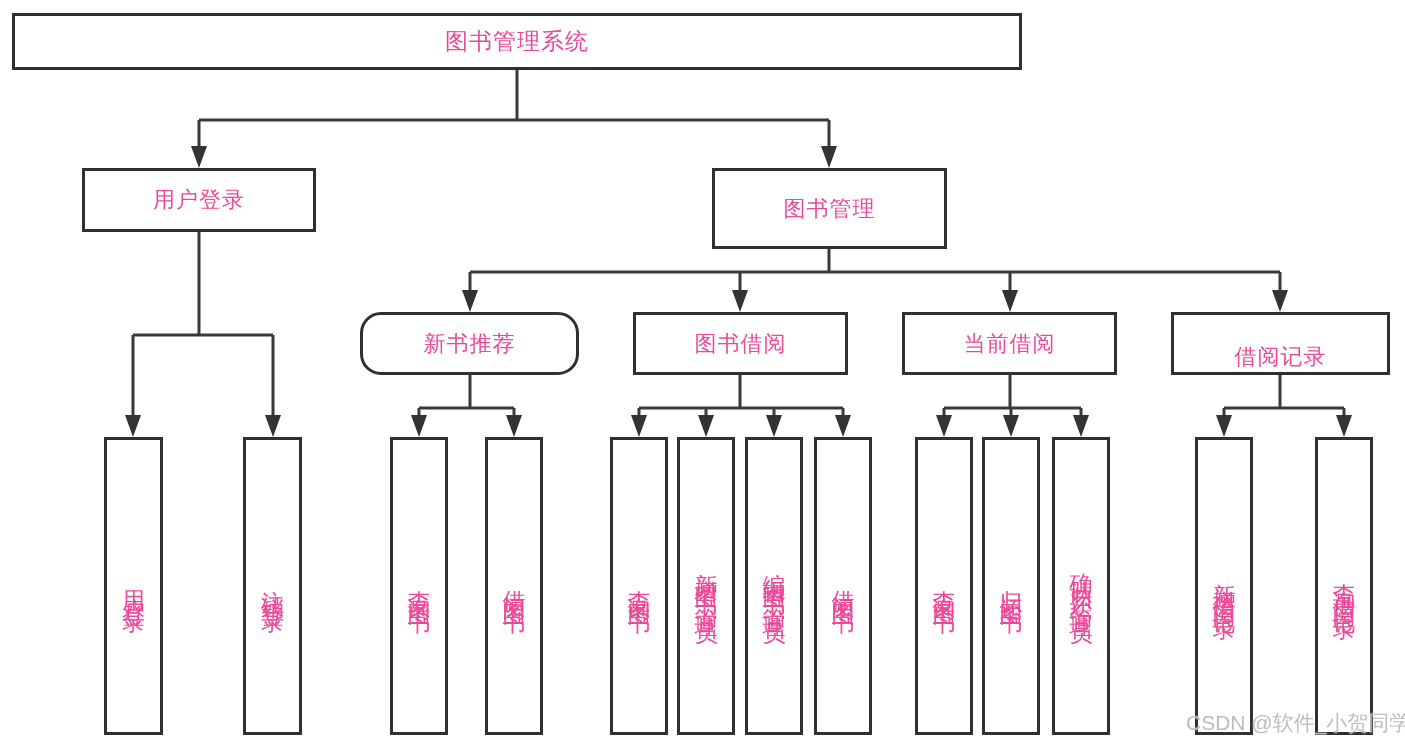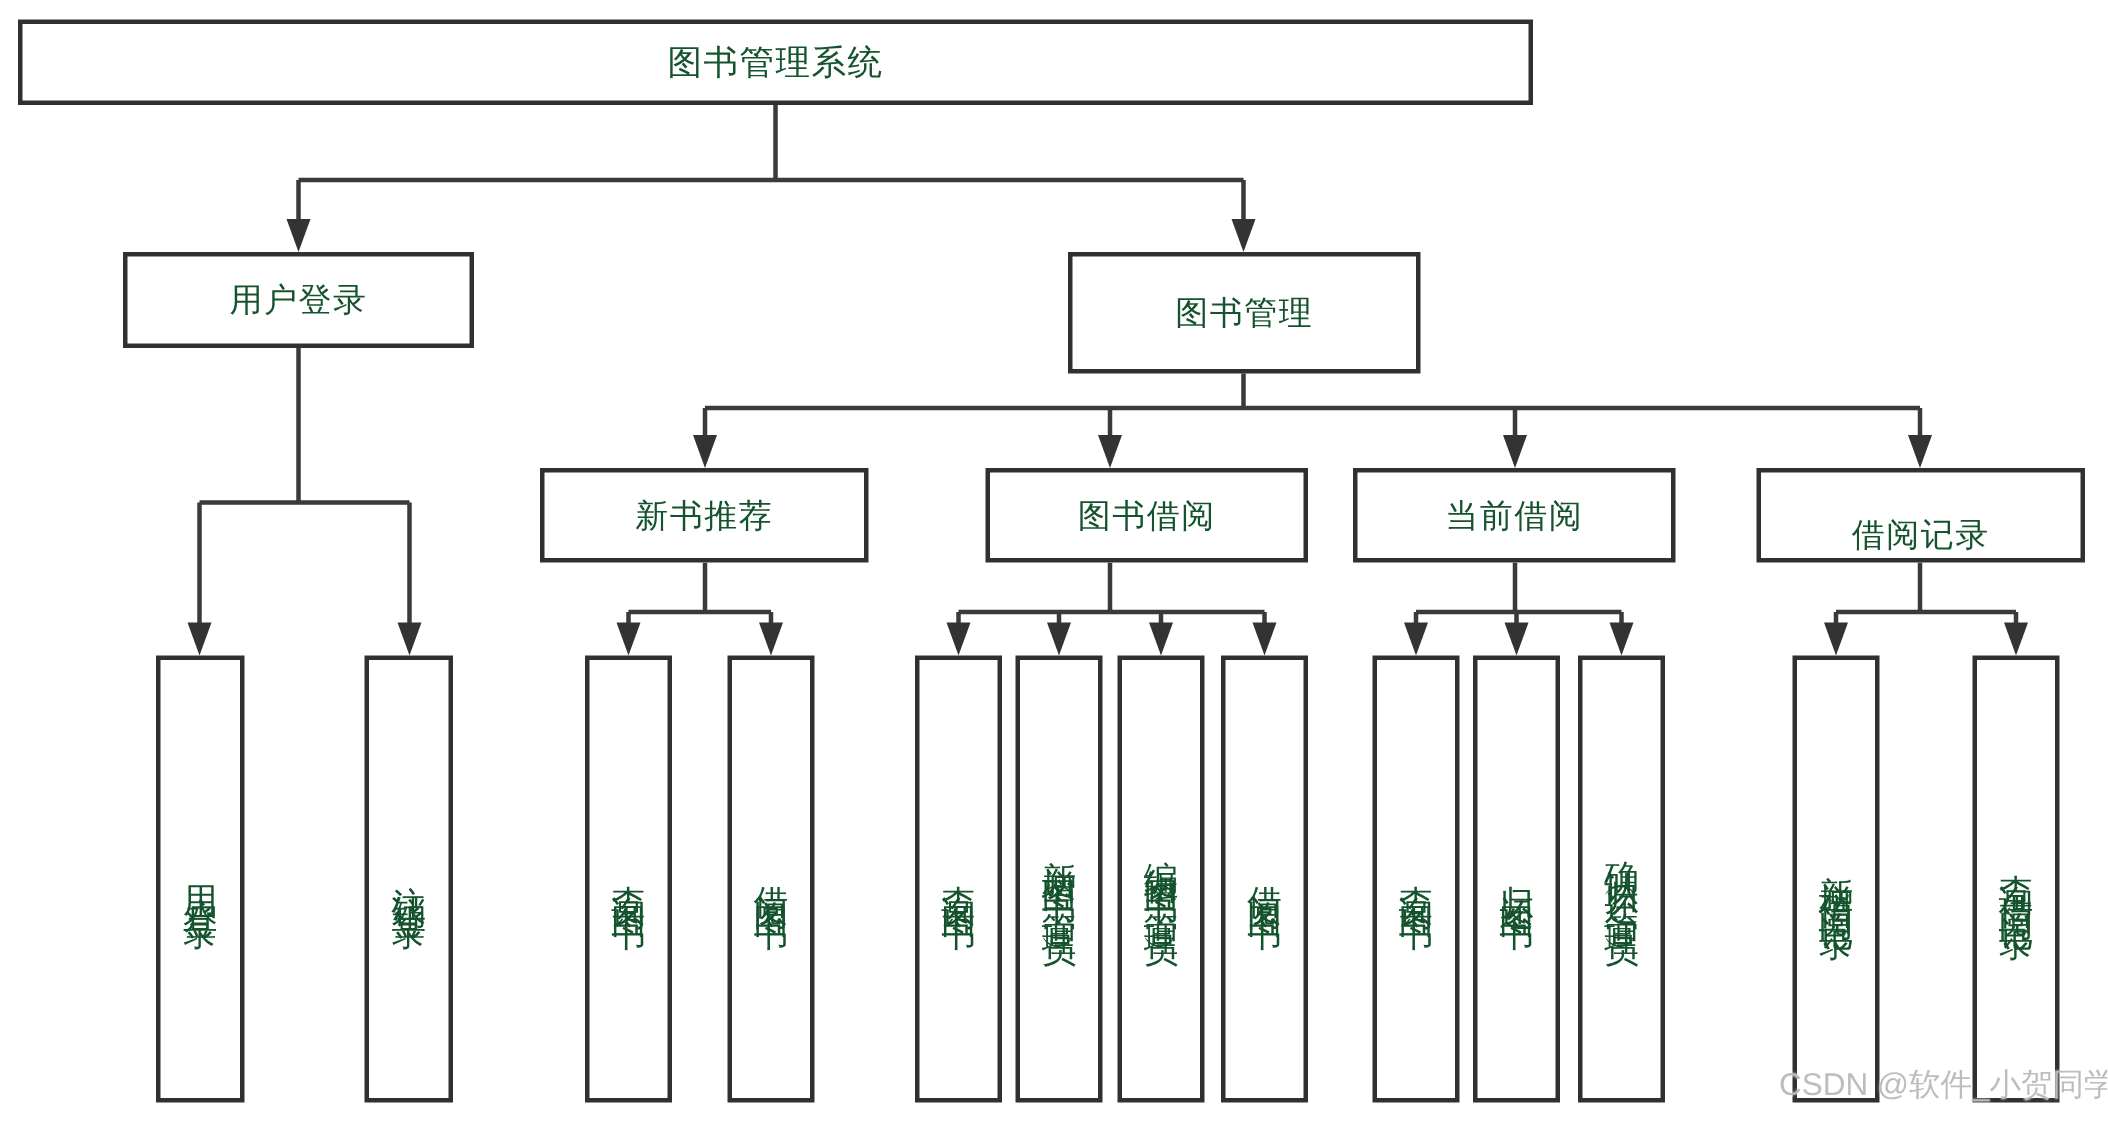--- a/index.html
+++ b/index.html
@@ -32,21 +32,21 @@
     stroke: none;
   }
   .node {
     position: absolute;
     box-sizing: border-box;
     background: #ffffff;
     border: 3px solid #303030;
     display: flex;
     align-items: center;
     justify-content: center;
-    color: #14532d;
+    color: #ec4899;
   }
   .node-h span {
     font-size: 22px;
     letter-spacing: 1px;
     white-space: nowrap;
   }
   .node-root span {
     font-size: 23px;
   }
   .vtext {
@@ -113,24 +113,24 @@
     <span>图书管理系统</span>
   </div>
 
   <div class="node node-h" style="left:82px; top:168px; width:234px; height:64px;">
     <span>用户登录</span>
   </div>
   <div class="node node-h" style="left:712px; top:168px; width:235px; height:81px;">
     <span>图书管理</span>
   </div>
 
-  <div class="node node-h" style="left:360px; top:312px; width:219px; height:63px;">
+  <div class="node node-h" style="left:360px; top:312px; width:219px; height:63px;border-radius:21px;">
     <span>新书推荐</span>
   </div>
-  <div class="node node-h" style="left:633px; top:312px; width:215px; height:63px;margin-left:24px;">
+  <div class="node node-h" style="left:633px; top:312px; width:215px; height:63px;">
     <span>图书借阅</span>
   </div>
   <div class="node node-h" style="left:902px; top:312px; width:215px; height:63px;">
     <span>当前借阅</span>
   </div>
   <div class="node node-h" style="left:1171px; top:312px; width:219px; height:63px;align-items:flex-end;">
     <span>借阅记录</span>
   </div>
 
   <div class="node" style="left:104px; top:437px; width:59px; height:298px;">

